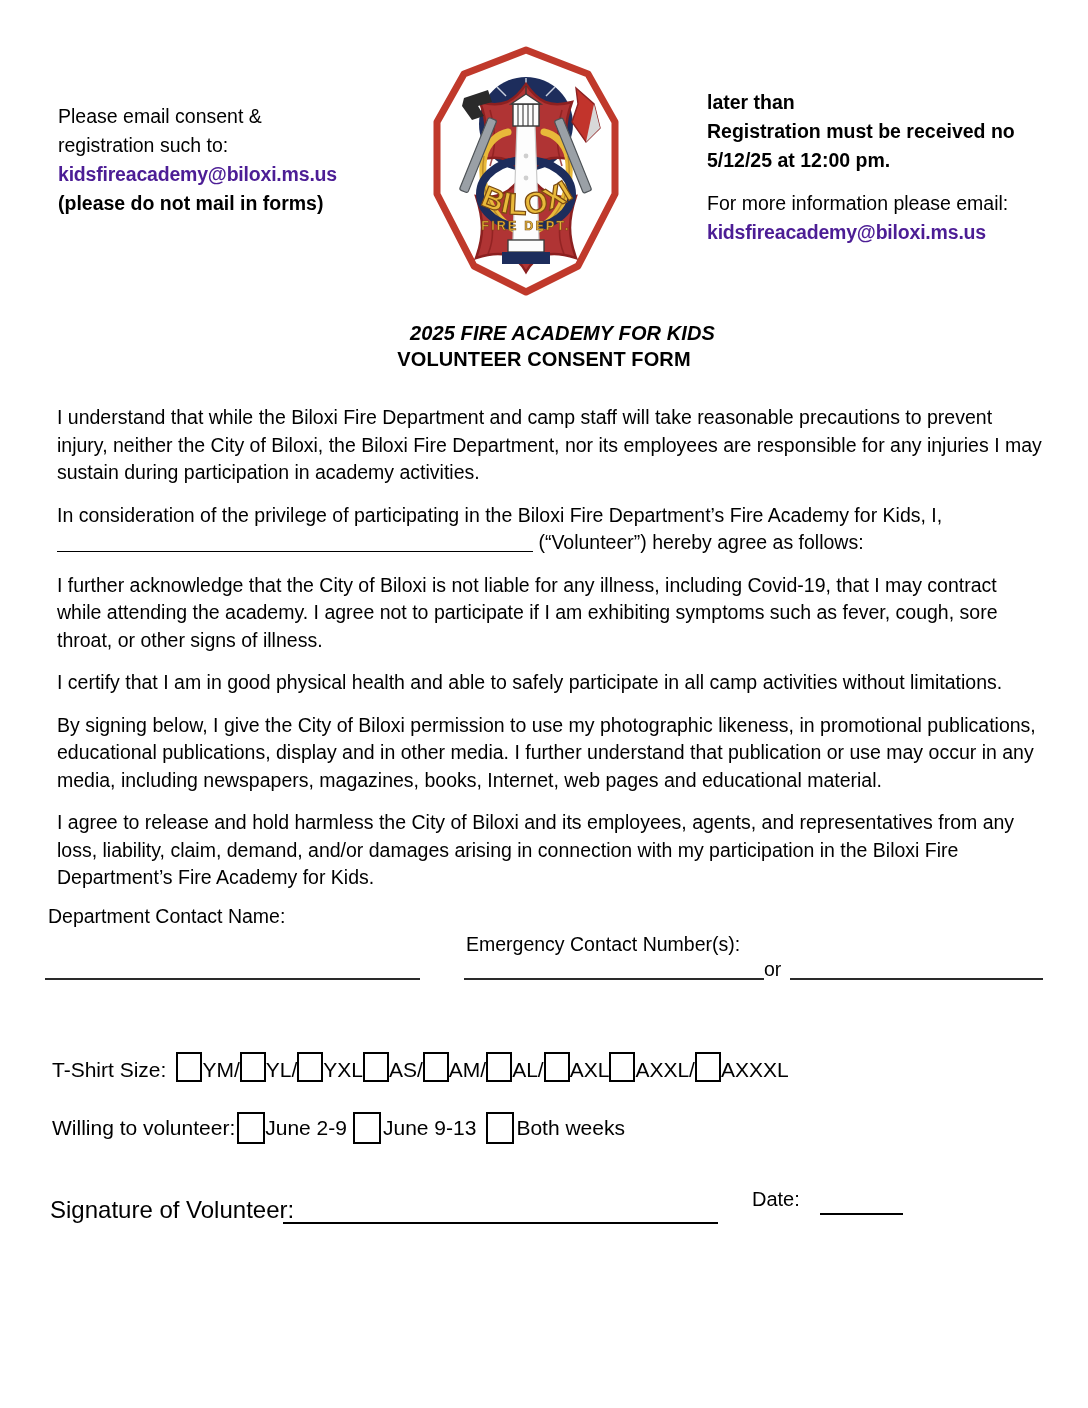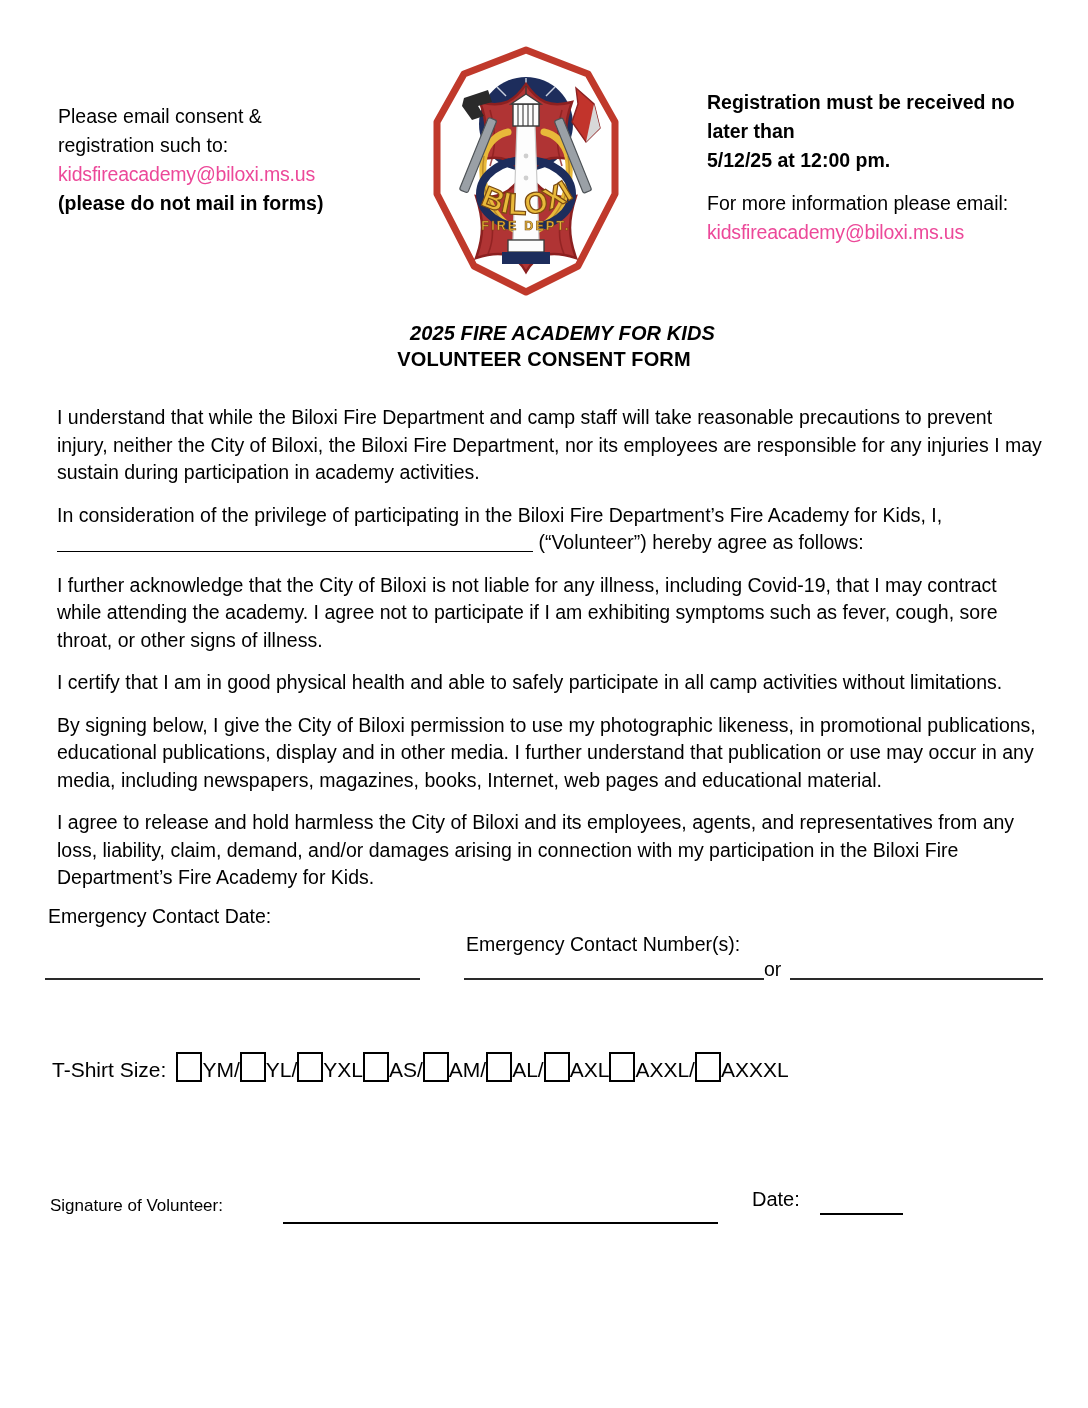--- a/index.html
+++ b/index.html
@@ -27,22 +27,22 @@
     position: absolute;
     left: 58px;
     top: 102px;
     width: 350px;
     font-size: 19.5px;
     line-height: 29px;
     color: #000;
   }
   .header-left .plain { font-weight: normal; }
   .email-link {
-    color: #ec4899;
-    font-weight: normal;
+    color: #4c1d95;
+    font-weight: bold;
     letter-spacing: -0.2px;
   }
   .bold-note { font-weight: bold; }
 
   .header-right {
     position: absolute;
     left: 707px;
     top: 88px;
     width: 345px;
     font-size: 19.5px;
@@ -156,21 +156,21 @@
   .row-weeks .lead { margin-right: 2px; }
   .row-weeks .chk { width: 28px; height: 32px; }
   .row-weeks .wk-label { margin-right: 6px; }
   .row-weeks .wk-label.spaced { margin-left: 2px; margin-right: 10px; }
 
   
   .sig-label {
     position: absolute;
     left: 50px;
     top: 1196px;
-    font-size: 17px;
+    font-size: 24px;
   }
   .sig-rule {
     position: absolute;
     left: 283px;
     top: 1222px;
     width: 435px;
     border-bottom: 2.5px solid #000;
     height: 0;
   }
   .date-label {
@@ -286,22 +286,22 @@
       <path id="arcBiloxi" d="M58 158 Q 108 186 158 152" fill="none"></path>
       <text font-family="'Liberation Sans',sans-serif" font-size="30" font-weight="bold" fill="#e8b93a" stroke="#7a4a10" stroke-width="1.2">
         <textPath href="#arcBiloxi" startOffset="4%">BILOXI</textPath>
       </text>
 
       <text x="108" y="186" text-anchor="middle" font-family="'Liberation Sans',sans-serif" font-size="12.5" font-weight="bold" fill="#e8b93a" stroke="#7a4a10" stroke-width="0.6" letter-spacing="2.2">FIRE DEPT.</text>
     </svg>
   </div>
 
   <div class="header-right">
+    <div class="strong">later than</div>
     <div class="strong">Registration must be received no</div>
-    <div class="strong">later than</div>
     <div class="strong">5/12/25 at 12:00 pm.</div>
     <div class="gap"></div>
     <div>For more information please email:</div>
     <div class="email-link">kidsfireacademy@biloxi.ms.us</div>
   </div>
 
   <div class="title-block">
     <div class="t1">2025 FIRE ACADEMY FOR KIDS</div>
     <div>VOLUNTEER CONSENT FORM</div>
   </div>
@@ -312,21 +312,21 @@
       <span>In consideration of the privilege of participating in the Biloxi Fire Department’s Fire Academy for Kids, I,</span>
       <span class="blank-inline"></span>
       <span>(“Volunteer”) hereby agree as follows:</span>
     </p>
     <p>I further acknowledge that the City of Biloxi is not liable for any illness, including Covid-19, that I may contract while attending the academy. I agree not to participate if I am exhibiting symptoms such as fever, cough, sore throat, or other signs of illness.</p>
     <p>I certify that I am in good physical health and able to safely participate in all camp activities without limitations.</p>
     <p>By signing below, I give the City of Biloxi permission to use my photographic likeness, in promotional publications, educational publications, display and in other media.  I further understand that publication or use may occur in any media, including newspapers, magazines, books, Internet, web pages and educational material.</p>
     <p>I agree to release and hold harmless the City of Biloxi and its employees, agents, and representatives from any loss, liability, claim, demand, and/or damages arising in connection with my participation in the Biloxi Fire Department’s Fire Academy for Kids.</p>
   </div>
 
-  <div class="ec-name-label">Emergency Contact Date:</div>
+  <div class="ec-name-label">Department Contact Name:</div>
   <div class="ec-num-label">Emergency Contact Number(s):</div>
   <div class="rule ec-rule-1"></div>
   <div class="rule ec-rule-2"></div>
   <div class="ec-or">or</div>
   <div class="rule ec-rule-3"></div>
 
   <div class="row-tshirt">
     <span class="lead">T-Shirt Size:</span>
     <span class="chk"></span>
     <span class="chk-label">YM/</span>
@@ -341,19 +341,28 @@
     <span class="chk"></span>
     <span class="chk-label">AL/</span>
     <span class="chk"></span>
     <span class="chk-label">AXL</span>
     <span class="chk"></span>
     <span class="chk-label">AXXL/</span>
     <span class="chk"></span>
     <span class="chk-label">AXXXL</span>
   </div>
 
+  <div class="row-weeks">
+    <span class="lead">Willing to volunteer:</span>
+    <span class="chk"></span>
+    <span class="wk-label">June 2-9</span>
+    <span class="chk"></span>
+    <span class="wk-label spaced">June 9-13</span>
+    <span class="chk"></span>
+    <span class="wk-label spaced">Both weeks</span>
+  </div>
 
   <div class="sig-label">Signature of Volunteer:</div>
   <div class="sig-rule"></div>
   <div class="date-label">Date:</div>
   <div class="date-rule"></div>
 
 </div>
 
 </body></html>

